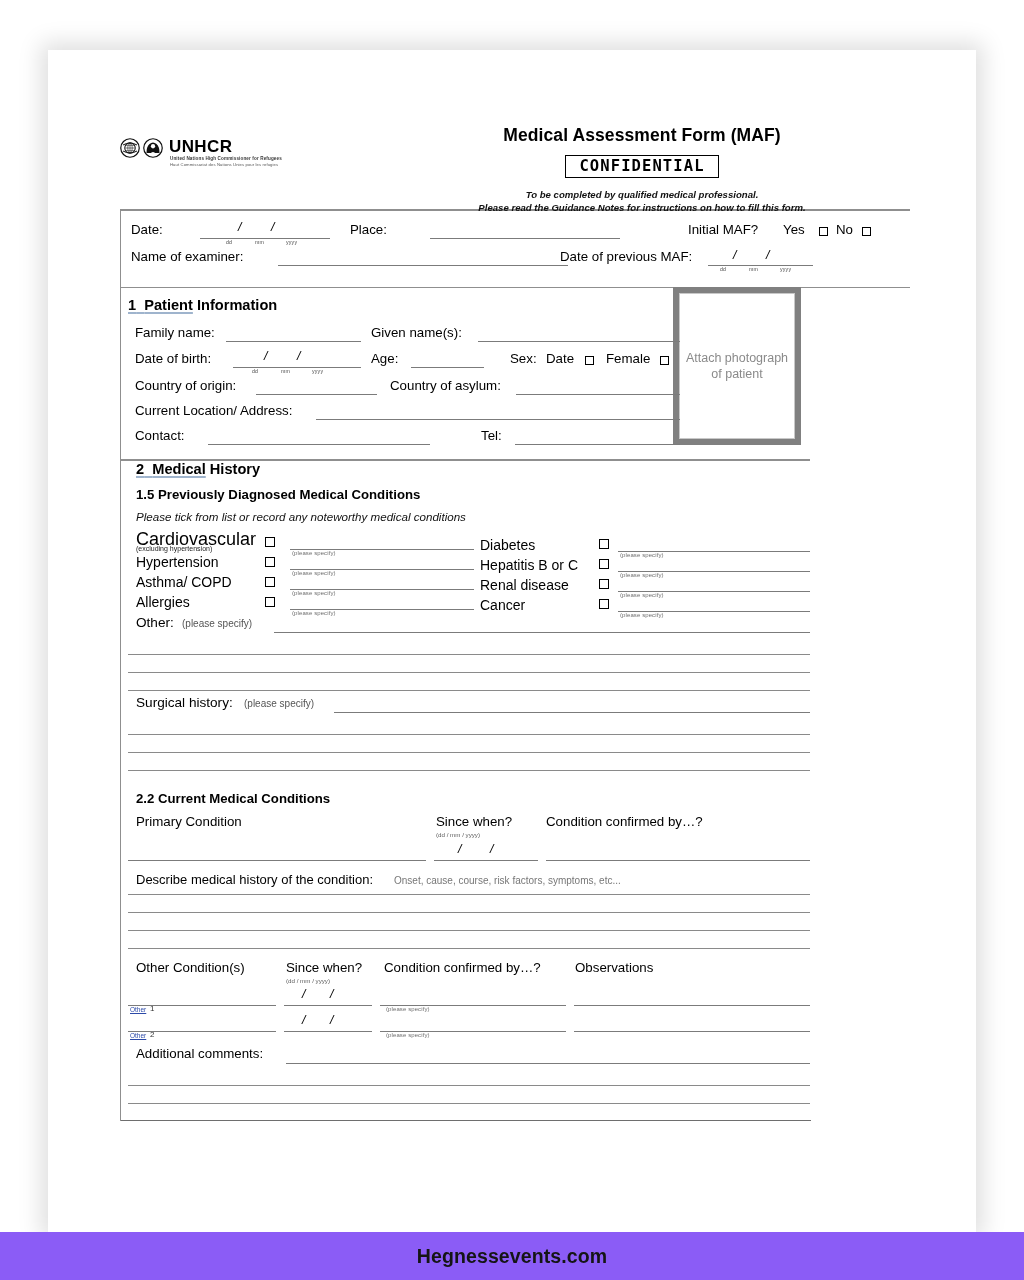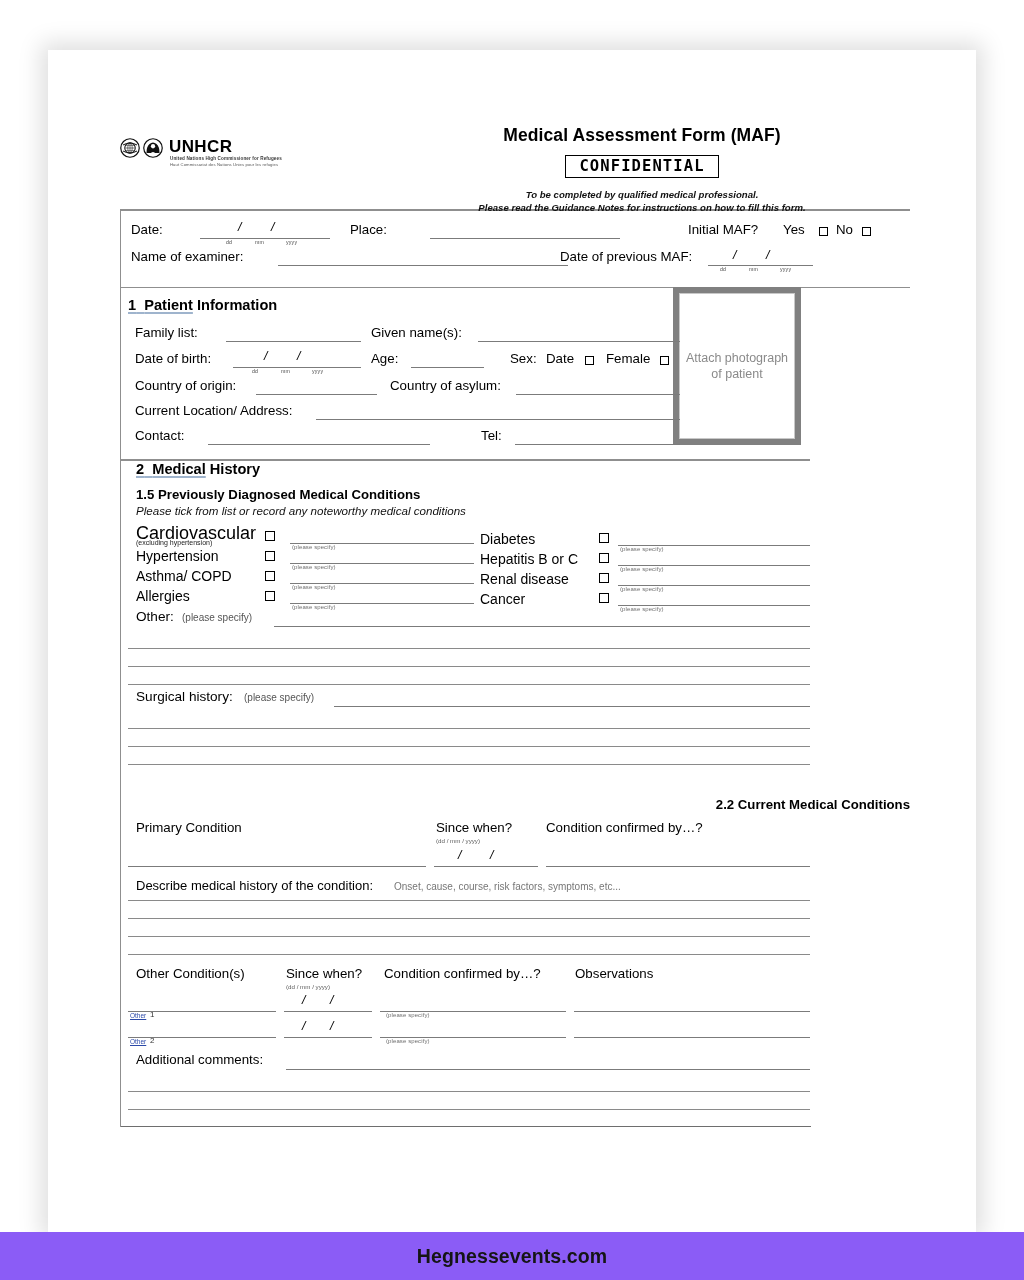--- a/index.html
+++ b/index.html
@@ -359,21 +359,21 @@
         <div class="sec-head" style="margin-left:0px;">
           <span class="und">1</span><span class="und">&nbsp;&nbsp;</span><span class="und">Patient</span>
           <span>Information</span>
         </div>
 
         <div class="photo-frame" style="left:552px; top:-1px; width:128px; height:158px;">
           <div class="photo-inner">Attach photograph of patient</div>
         </div>
 
         <div class="row" style="height:27px; margin-top:9px;">
-          <span class="lbl" style="position:absolute;left:7px;top:3px;">Family list:</span>
+          <span class="lbl" style="position:absolute;left:7px;top:3px;">Family name:</span>
           <span class="fline" style="left:98px; top:19px; width:135px;"></span>
           <span class="lbl" style="position:absolute;left:243px;top:3px;">Given name(s):</span>
           <span class="fline" style="left:350px; top:19px; width:202px;"></span>
         </div>
 
         <div class="row" style="height:28px;">
           <span class="lbl" style="position:absolute;left:7px;top:2px;">Date of birth:</span>
           <span class="fline" style="left:105px; top:18px; width:128px;"></span>
           <span class="slash" style="left:136px; top:0px;">/</span>
           <span class="slash" style="left:169px; top:0px;">/</span>
@@ -416,21 +416,21 @@
       <div class="hrule" style="width:690px;"></div>
 
       <div style="position:relative; border-left:1.5px solid #8f8f8f; padding-left:7px; box-sizing:border-box; padding-top:0;">
 
         <div class="sec-head" style="margin-left:8px;">
           <span class="und">2</span><span class="und">&nbsp;&nbsp;</span><span class="und">Medical</span>
           <span>History</span>
         </div>
 
         <div class="sub-head" style="margin-left:8px; margin-top:10px;">1.5 Previously Diagnosed Medical Conditions</div>
-        <div class="italic-note" style="margin-left:8px; margin-top:2px;font-style:italic;">Please tick from list or record any noteworthy medical conditions</div>
+        <div class="italic-note" style="margin-left:8px; margin-top:8px;font-style:italic;">Please tick from list or record any noteworthy medical conditions</div>
 
         <div class="row" style="height:86px; margin-top:6px;">
 
           <span class="lbl" style="position:absolute;left:8px;top:0px;font-size:18px;">Cardiovascular</span>
           <span style="position:absolute;left:8px;top:16px;font-size:7px;color:#222;">(excluding hypertension)</span>
           <span class="lbl" style="position:absolute;left:8px;top:25px;font-size:14px;">Hypertension</span>
           <span class="lbl" style="position:absolute;left:8px;top:45px;font-size:14px;">Asthma/ COPD</span>
           <span class="lbl" style="position:absolute;left:8px;top:65px;font-size:14px;">Allergies</span>
 
           <span class="cbx big" style="position:absolute;left:136px;top:8px;"></span>
@@ -478,21 +478,21 @@
 
         <div class="row" style="height:80px; margin-top:4px;">
           <span class="lbl" style="position:absolute;left:8px;top:0px;font-size:13.6px;">Surgical history:</span>
           <span style="position:absolute;left:116px;top:3px;font-size:10px;color:#555;">(please specify)</span>
           <span class="fline" style="left:206px; top:17px; width:476px;"></span>
           <span class="blankline" style="left:0px; top:39px; width:682px;"></span>
           <span class="blankline" style="left:0px; top:57px; width:682px;"></span>
           <span class="blankline" style="left:0px; top:75px; width:682px;"></span>
         </div>
 
-        <div class="sub-head" style="margin-left:8px; margin-top:28px;text-align:right;">2.2 Current Medical Conditions</div>
+        <div class="sub-head" style="margin-left:8px; margin-top:16px;">2.2 Current Medical Conditions</div>
 
         <div class="row" style="height:58px; margin-top:8px;">
           <span class="lbl" style="position:absolute;left:8px;top:0px;">Primary Condition</span>
           <span class="lbl" style="position:absolute;left:308px;top:0px;">Since when?</span>
           <span style="position:absolute;left:308px;top:17px;font-size:6.2px;color:#5c5c5c;">(dd / mm / yyyy)</span>
           <span class="lbl" style="position:absolute;left:418px;top:0px;">Condition confirmed by…?</span>
 
           <span class="fline" style="left:0px; top:46px; width:298px;"></span>
           <span class="fline" style="left:306px; top:46px; width:104px;"></span>
           <span class="slash" style="left:330px; top:28px;">/</span>

